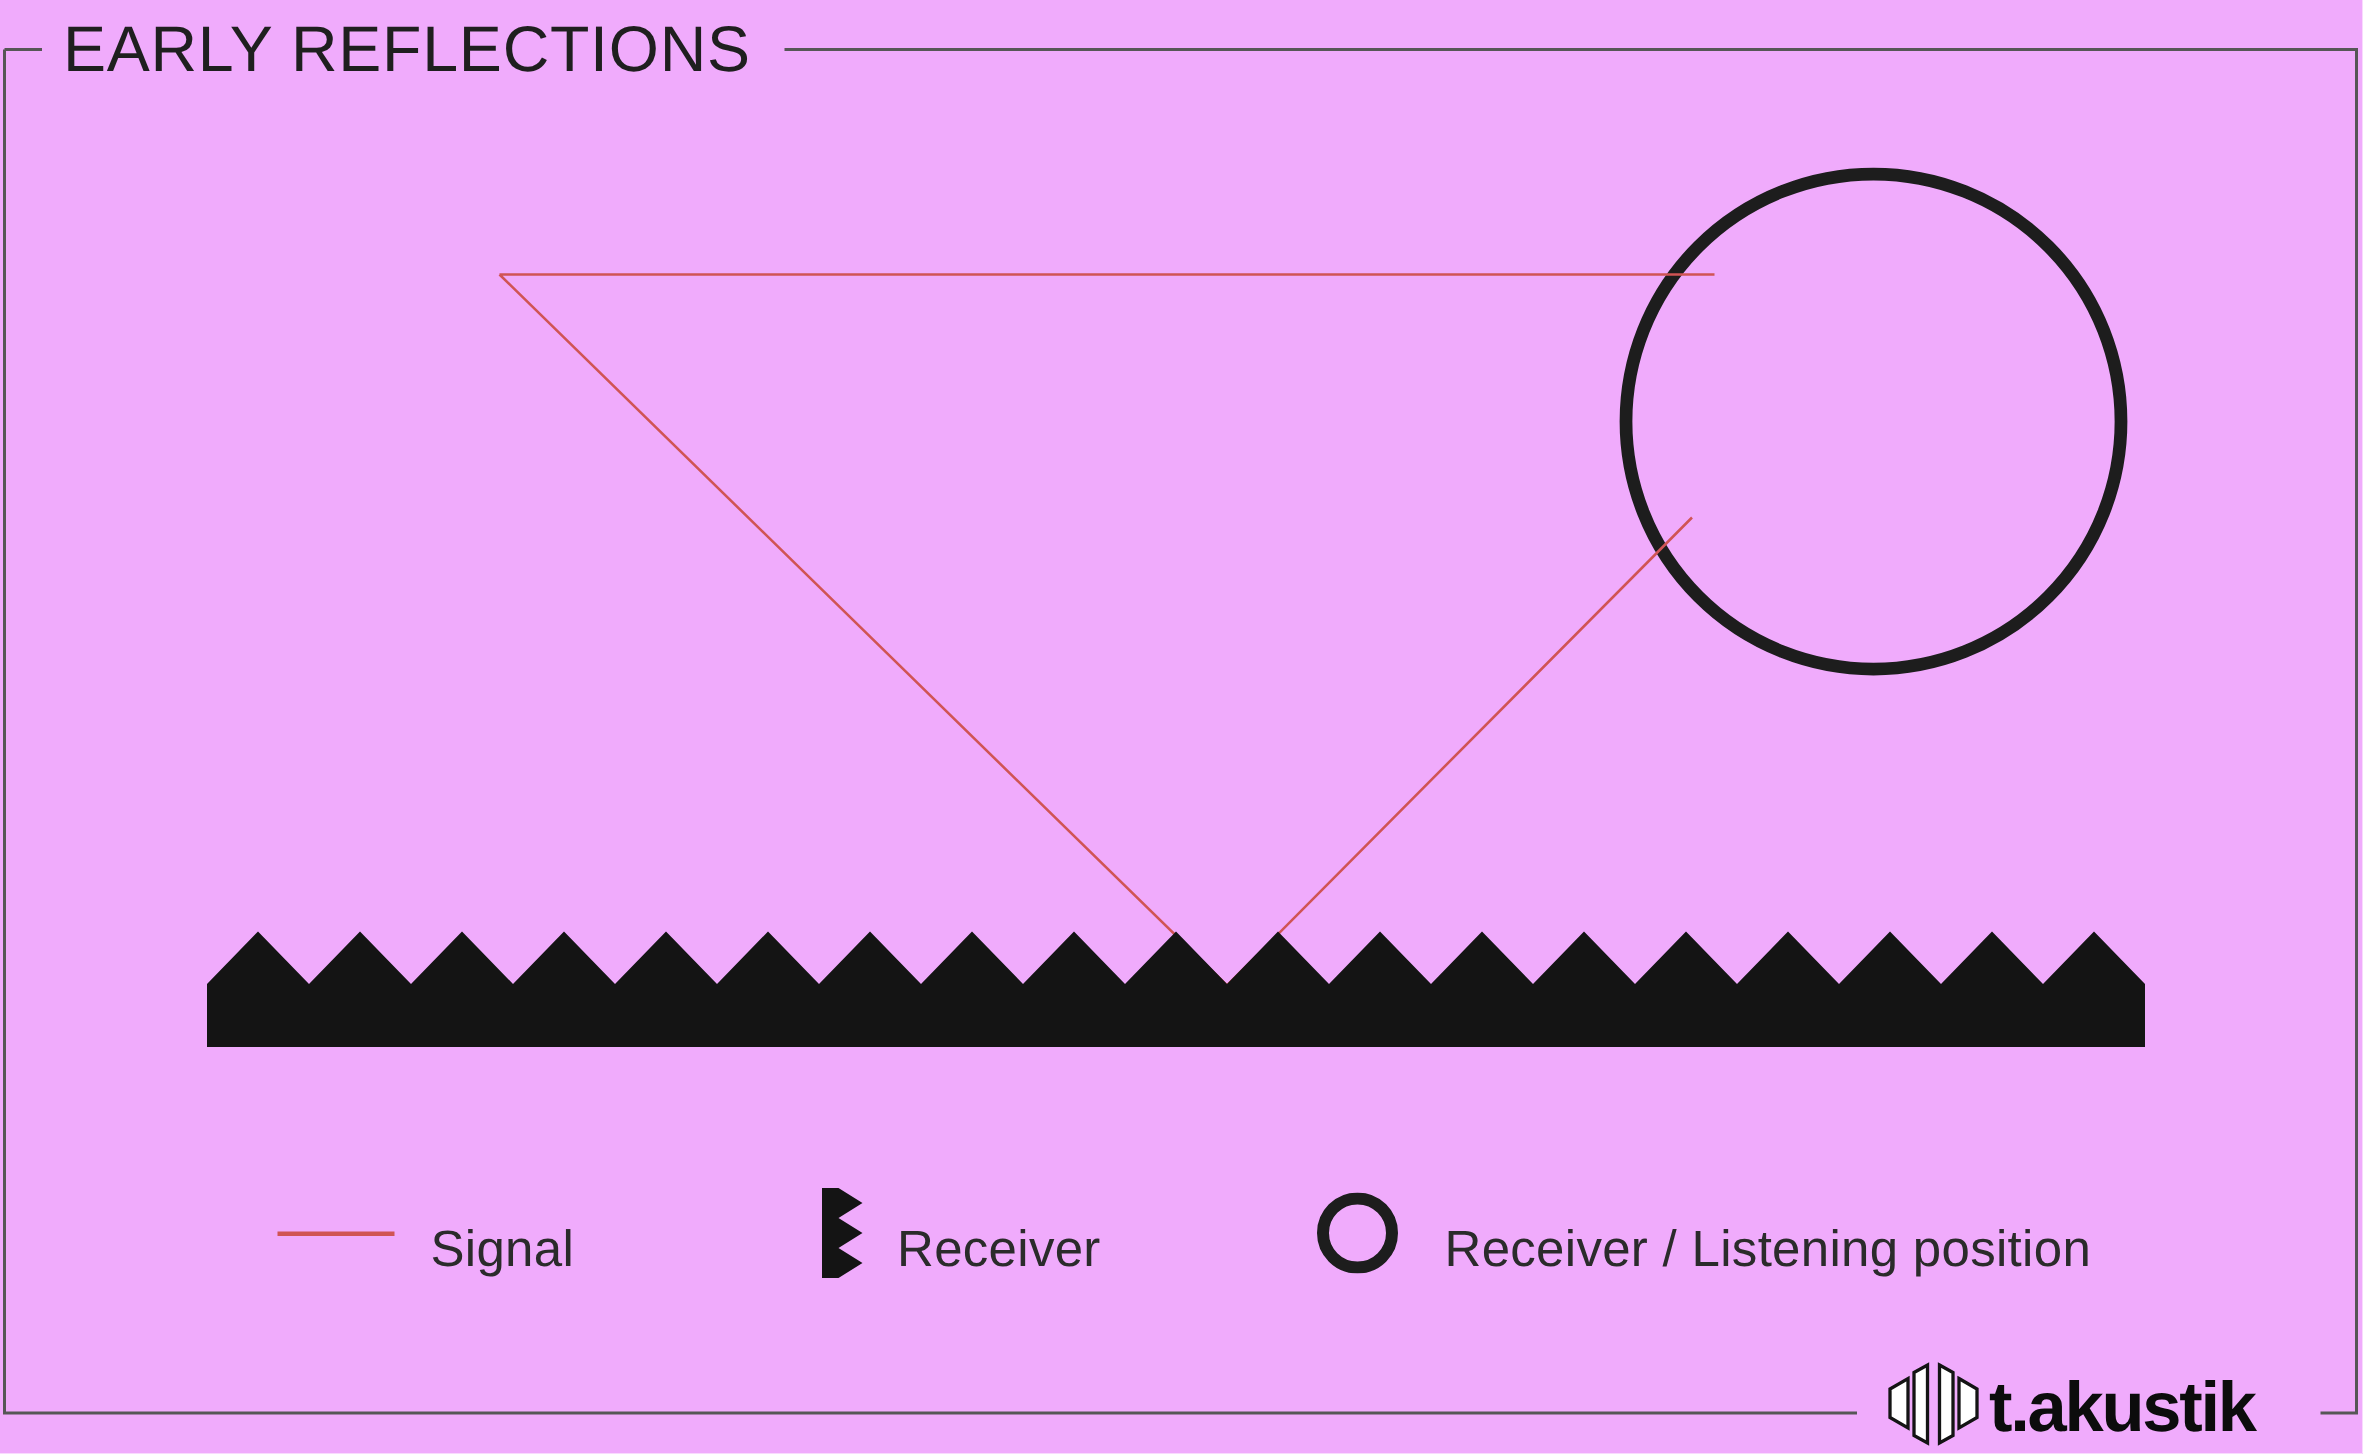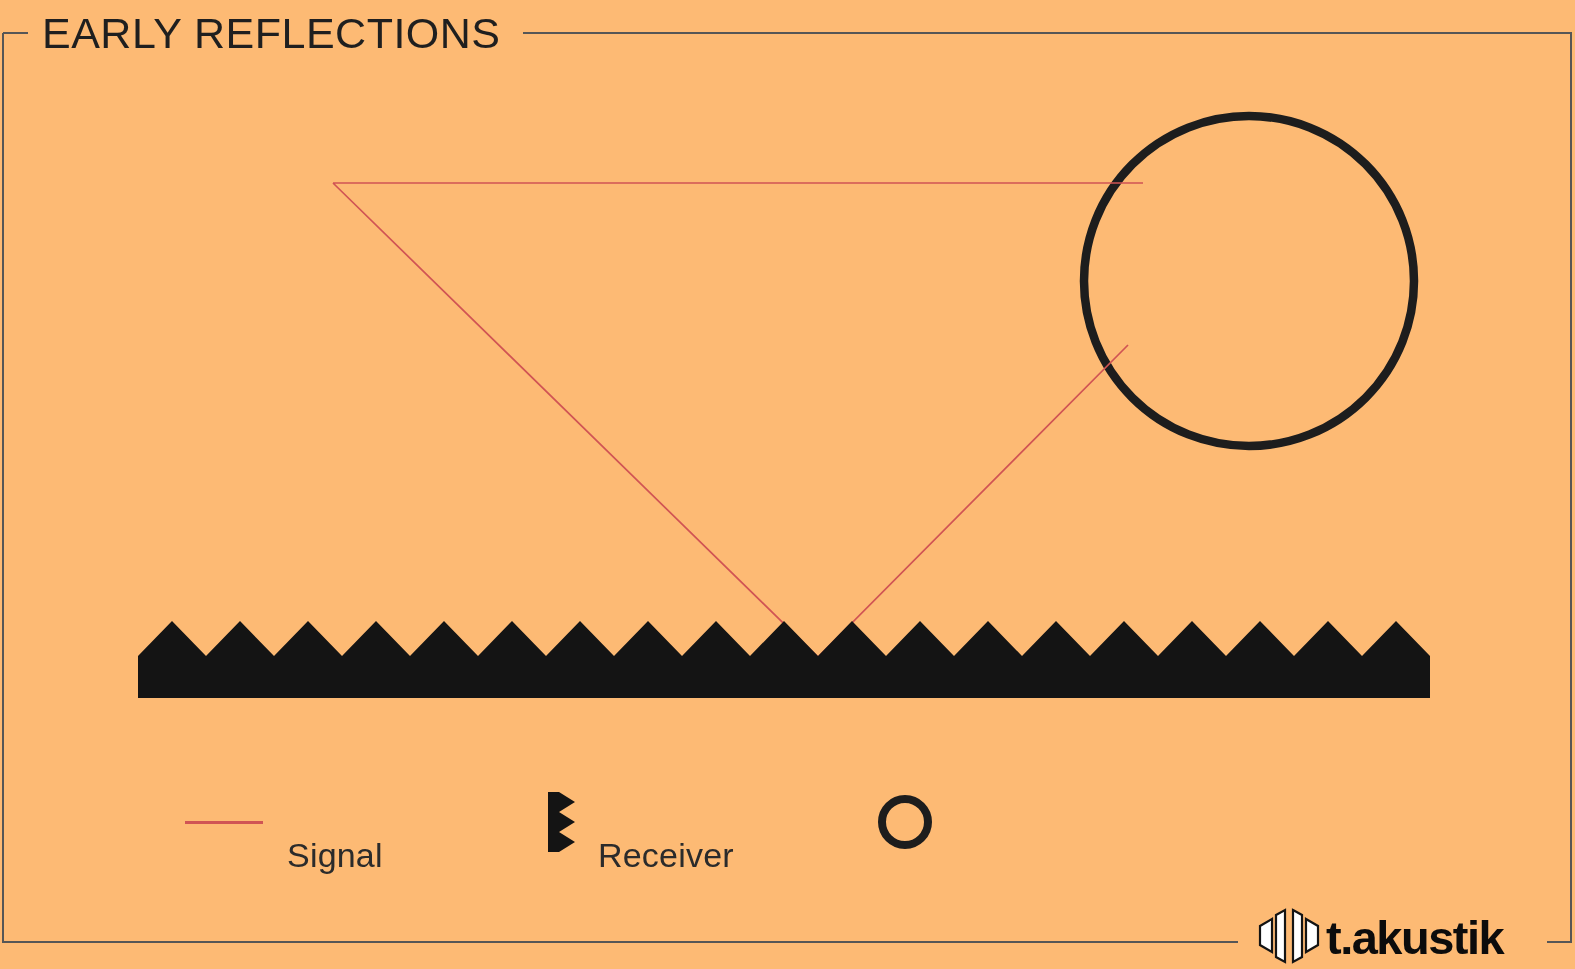--- a/index.html
+++ b/index.html
@@ -9,36 +9,36 @@
     --frame:#565656;
     --text:#2b2b2b;
     --title:#1f1f1f;
     --logo:#0c0c0c;
   }
   html,body{margin:0;padding:0;background:#ffffff;}
   .stage{
     position:relative;
     width:1575px;
     height:969px;
-    background:#fdba74;
+    background:#f0abfc;
     overflow:hidden;
     font-family:"Liberation Sans", sans-serif;
   }
   .scene{position:absolute;left:0;top:0;width:1575px;height:969px;}
   .frame-line{fill:none;stroke:var(--frame);stroke-width:2;}
   .ink-stroke{fill:none;stroke:var(--circle-ink);}
   .signal-stroke{fill:none;stroke:var(--red);stroke-width:1.7;}
   .ink-fill{fill:var(--ink);stroke:none;}
   .page-title{
     position:absolute;left:42px;top:7px;
     font-size:43px;line-height:52px;letter-spacing:0.5px;
     color:var(--title);white-space:nowrap;
   }
   .legend-label{
-    position:absolute;top:834px;
+    position:absolute;top:812px;
     font-size:34px;line-height:42px;letter-spacing:0.2px;
     color:var(--text);white-space:nowrap;
   }
   .signal-swatch{
     position:absolute;left:185px;top:821px;width:78px;height:3px;
     background:var(--red);
   }
   .legend-icon{position:absolute;}
   .wedge-icon{left:548px;top:792px;width:28px;height:60px;}
   .ring-icon{left:878px;top:795px;width:54px;height:54px;}
@@ -72,20 +72,21 @@
   <div class="legend-label" style="left:287px">Signal</div>
 
   <svg class="legend-icon wedge-icon" viewBox="0 0 28 60" xmlns="http://www.w3.org/2000/svg">
     <polygon class="ink-fill" points="0,0 11,0 27,10 11,20 27,30 11,40 27,50 11,60 0,60"></polygon>
   </svg>
   <div class="legend-label" style="left:598px">Receiver</div>
 
   <svg class="legend-icon ring-icon" viewBox="0 0 54 54" xmlns="http://www.w3.org/2000/svg">
     <circle class="ink-stroke" cx="27" cy="27" r="23" stroke-width="8"></circle>
   </svg>
+  <div class="legend-label" style="left:963px">Receiver / Listening position</div>
 
   <svg class="logo-icon" viewBox="0 0 62 56" xmlns="http://www.w3.org/2000/svg">
     <polygon class="panel" points="2,18 14,11 14,44 2,37"></polygon>
     <polygon class="panel" points="18,7 27,2 27,54 18,49"></polygon>
     <polygon class="panel" points="35,2 44,7 44,49 35,54"></polygon>
     <polygon class="panel" points="48,11 60,18 60,37 48,44"></polygon>
   </svg>
   <div class="logo">t.akustik</div>
 
 </div>

